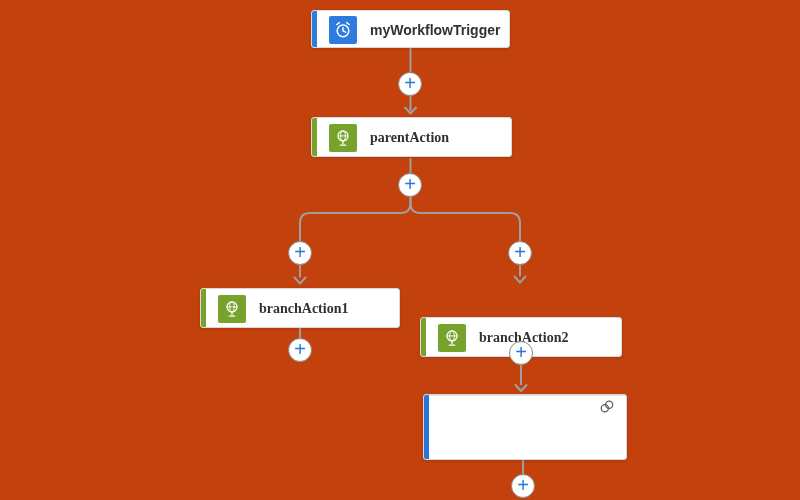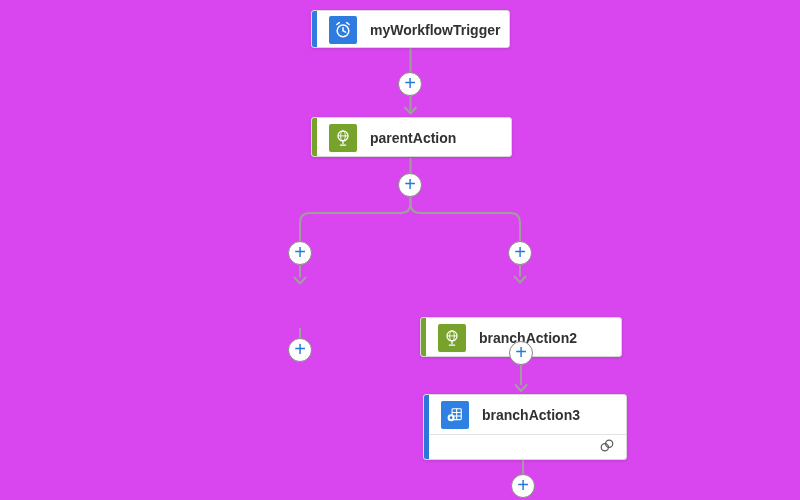--- a/index.html
+++ b/index.html
@@ -1,34 +1,34 @@
 <!DOCTYPE html>
 <html><head>
 <meta charset="utf-8">
 <style>
   html,body{margin:0;padding:0;background:#ffffff;}
   .canvas{
-    position:relative;width:800px;height:500px;background:#d946ef;overflow:hidden;
+    position:relative;width:800px;height:500px;background:#c2410c;overflow:hidden;
     font-family:"Liberation Sans","DejaVu Sans",sans-serif;
   }
   svg.edges{position:absolute;left:0;top:0;pointer-events:none;}
   .edge{stroke:#a19f9d;stroke-width:2;fill:none;}
   .arrowhead{stroke:#a19f9d;stroke-width:2;fill:none;stroke-linejoin:round;stroke-linecap:round;}
 
   .node{
     position:absolute;background:#ffffff;border:1px solid #d8d8d8;border-radius:3px;
     box-shadow:0 1px 3px rgba(0,0,0,0.13);box-sizing:border-box;cursor:pointer;
   }
   .accent-bar{position:absolute;left:0;top:0;bottom:0;width:5px;border-radius:2px 0 0 2px;}
   .bar-trigger{background:#2e7ce0;}
   .bar-green{background:#77a32c;}
   .bar-branch3{background:#2b76d9;}
 
   .node-row{display:flex;align-items:center;height:38px;padding-left:17px;}
-  .node-tall .node-row{height:39px;}
+  .node-tall .node-row{height:39px;font-family:Liberation Serif, serif;}
   .icon-sq{
     width:28px;height:28px;border-radius:2px;display:flex;align-items:center;justify-content:center;
     flex:0 0 auto;
   }
   .sq-trigger{background:#2e7ce0;}
   .sq-green{background:#77a32c;}
   .sq-branch3{background:#2e80e2;}
   .node-label{margin-left:13px;font-size:14px;font-weight:700;color:#323130;white-space:nowrap;}
 
   .node-footer{
@@ -97,20 +97,37 @@
             <path d="M6.2 9.5 H17.8" stroke-width="1.1"></path>
             <path d="M12 15.5 V19" stroke-width="1.5"></path>
             <path d="M8.8 20.6 H15.2" stroke-width="1.5"></path>
           </g>
         </svg>
       </span>
       <span class="node-label">parentAction</span>
     </div>
   </div>
 
+  <div class="node node-tall" style="left:200px;top:288px;width:200px;height:40px;">
+    <div class="accent-bar bar-green"></div>
+    <div class="node-row">
+      <span class="icon-sq sq-green">
+        <svg width="20" height="20" viewBox="0 0 24 24">
+          <g stroke="#ffffff" fill="none" stroke-linecap="round">
+            <circle cx="12" cy="9.5" r="6" stroke-width="1.5"></circle>
+            <ellipse cx="12" cy="9.5" rx="2.8" ry="6" stroke-width="1.1"></ellipse>
+            <path d="M6.2 9.5 H17.8" stroke-width="1.1"></path>
+            <path d="M12 15.5 V19" stroke-width="1.5"></path>
+            <path d="M8.8 20.6 H15.2" stroke-width="1.5"></path>
+          </g>
+        </svg>
+      </span>
+      <span class="node-label">branchAction1</span>
+    </div>
+  </div>
 
   <div class="node node-tall" style="left:420px;top:287px;width:202px;height:40px;margin-top:30px;">
     <div class="accent-bar bar-green"></div>
     <div class="node-row">
       <span class="icon-sq sq-green">
         <svg width="20" height="20" viewBox="0 0 24 24">
           <g stroke="#ffffff" fill="none" stroke-linecap="round">
             <circle cx="12" cy="9.5" r="6" stroke-width="1.5"></circle>
             <ellipse cx="12" cy="9.5" rx="2.8" ry="6" stroke-width="1.1"></ellipse>
             <path d="M6.2 9.5 H17.8" stroke-width="1.1"></path>
@@ -118,35 +135,20 @@
             <path d="M8.8 20.6 H15.2" stroke-width="1.5"></path>
           </g>
         </svg>
       </span>
       <span class="node-label">branchAction2</span>
     </div>
   </div>
 
   <div class="node node-tall" style="left:423px;top:394px;width:204px;height:66px;">
     <div class="accent-bar bar-branch3"></div>
-    <div class="node-row">
-      <span class="icon-sq sq-branch3">
-        <svg width="20" height="20" viewBox="0 0 24 24">
-          <g stroke="#ffffff" fill="none" stroke-width="1.3">
-            <rect x="8.5" y="4.5" width="11" height="13" rx="1"></rect>
-            <path d="M8.5 9 H19.5"></path>
-            <path d="M8.5 13.2 H19.5"></path>
-            <path d="M14 4.5 V17.5"></path>
-          </g>
-          <circle cx="7.3" cy="15.3" r="4.2" fill="#ffffff"></circle>
-          <circle cx="7.3" cy="15.3" r="1.7" fill="#2e80e2"></circle>
-        </svg>
-      </span>
-      <span class="node-label">branchAction3</span>
-    </div>
     <div class="node-footer">
       <span>
         <svg width="18" height="15" viewBox="0 0 20 16">
           <g stroke="#5f5d5b" stroke-width="1.4" fill="none">
             <circle cx="12.4" cy="6" r="4"></circle>
             <circle cx="7.6" cy="10" r="4"></circle>
           </g>
         </svg>
       </span>
     </div>

